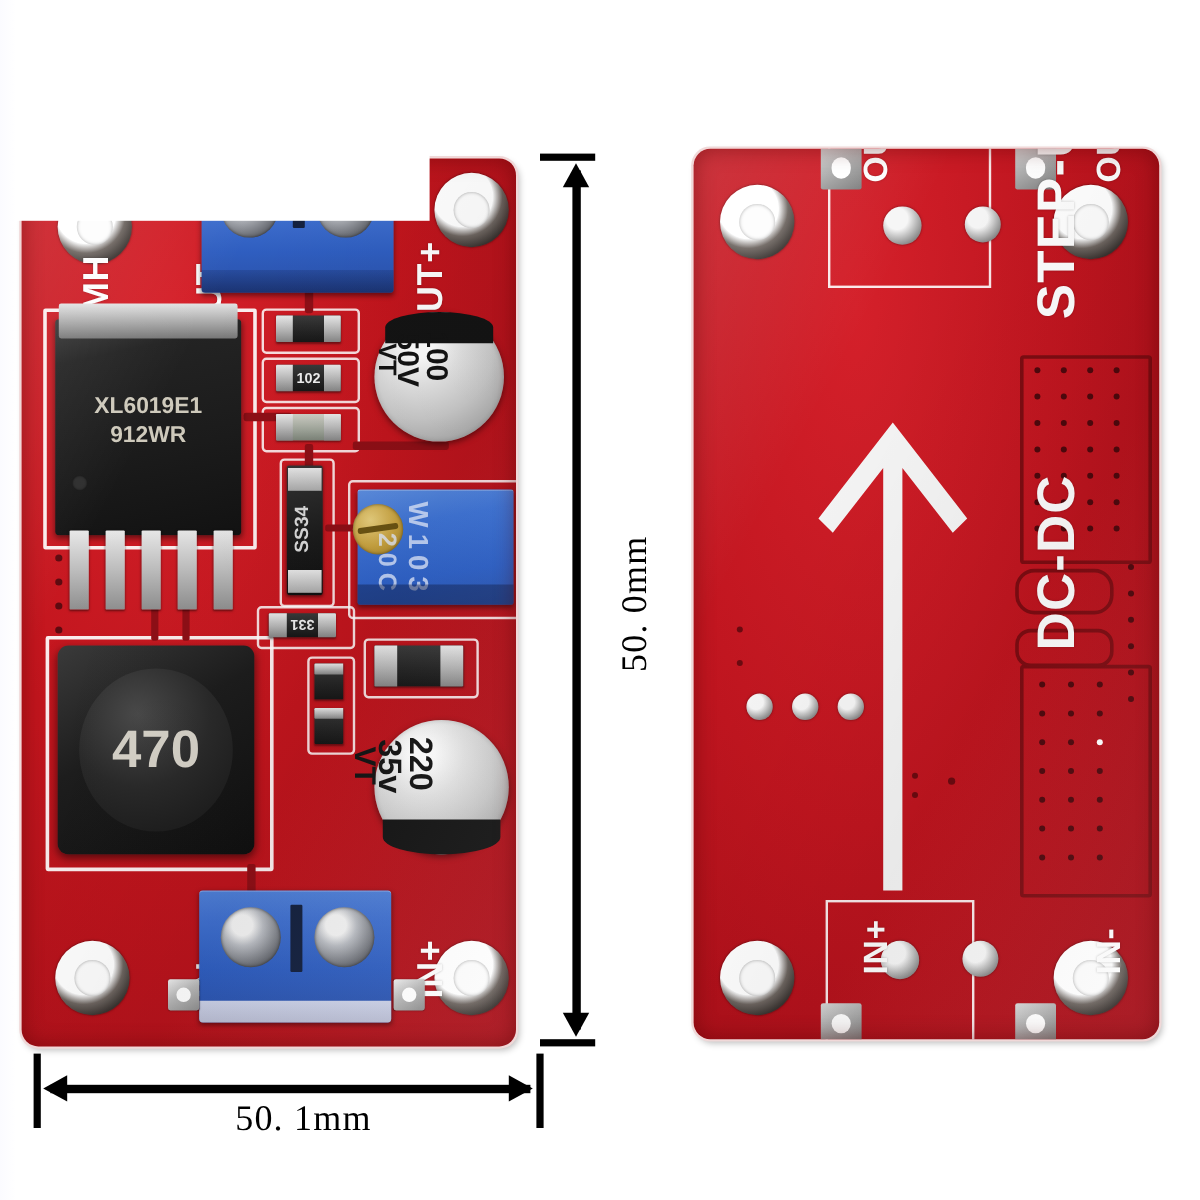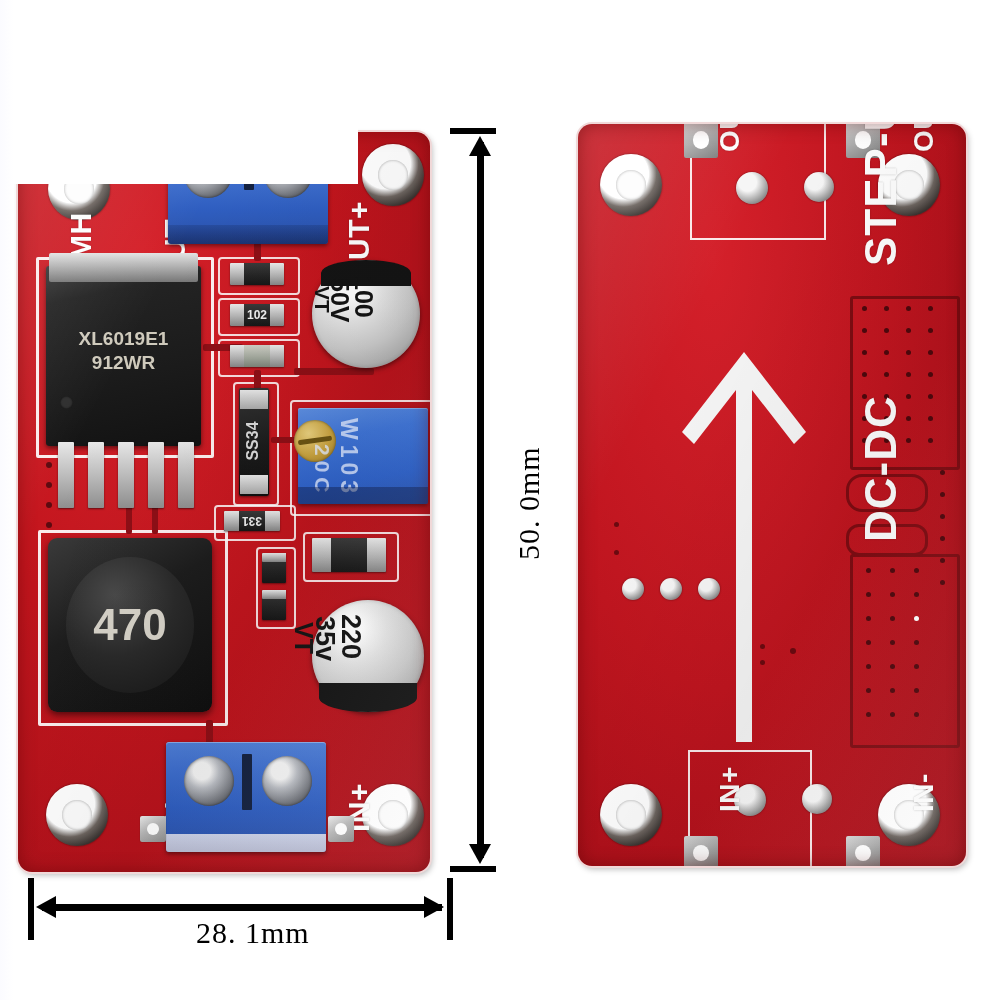--- a/index.html
+++ b/index.html
@@ -437,16 +437,16 @@
     <div class="arrowhead ah-down" style="left:469px;top:844px;"></div>
     <div class="dimtext vert" style="left:512px;top:560px;">50. 0mm</div>
   </div>
 
   <div>
     <div class="dimline" style="left:28px;top:878px;width:6px;height:62px;"></div>
     <div class="dimline" style="left:447px;top:878px;width:6px;height:62px;"></div>
     <div class="dimline" style="left:42px;top:904px;width:400px;height:7px;"></div>
     <div class="arrowhead ah-left" style="left:36px;top:896px;"></div>
     <div class="arrowhead ah-right" style="left:424px;top:896px;"></div>
-    <div class="dimtext" style="left:196px;top:916px;">28. 1mm</div>
+    <div class="dimtext" style="left:196px;top:916px;">50. 1mm</div>
   </div>
 
 </div>
 
 </body></html>

